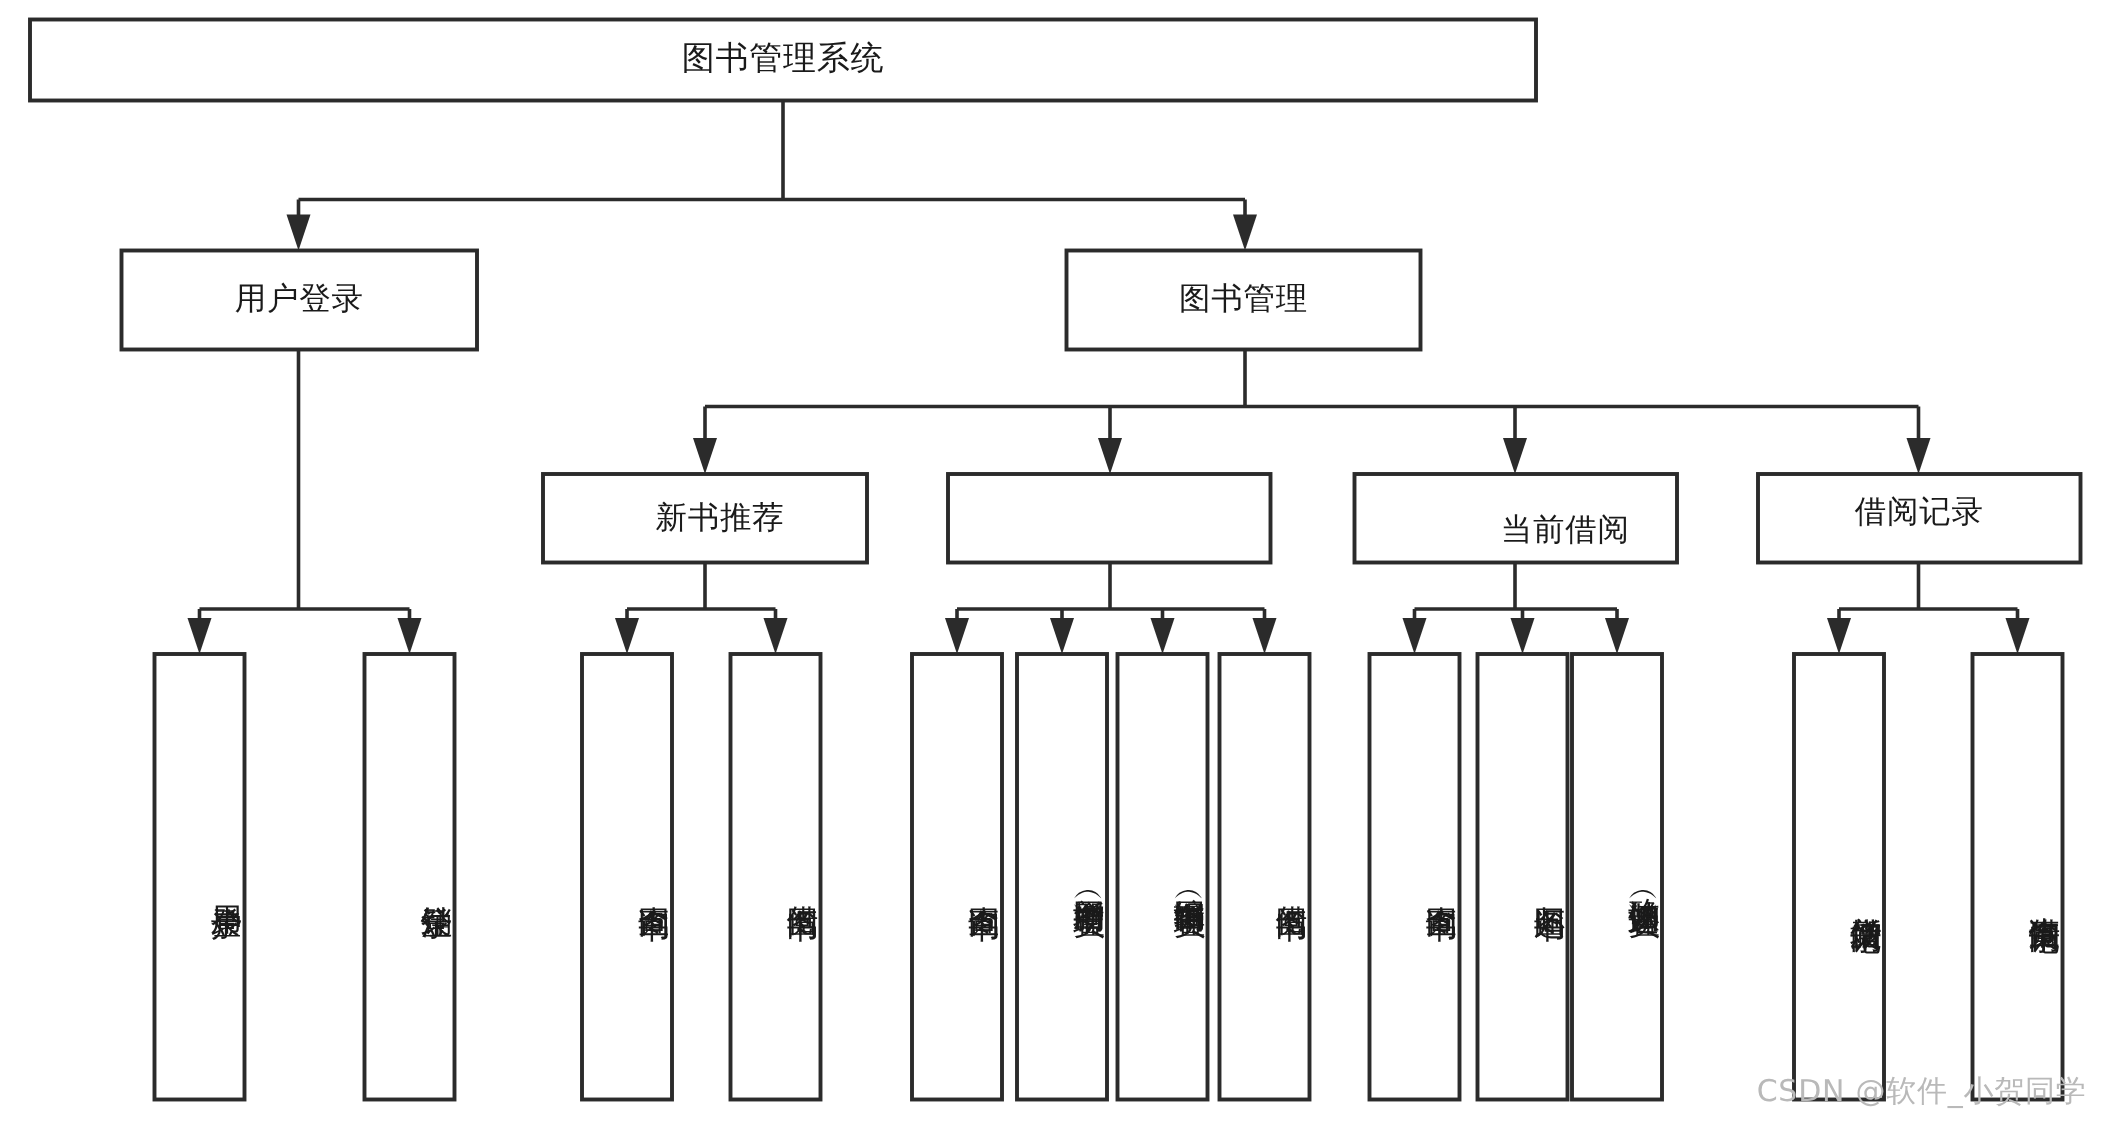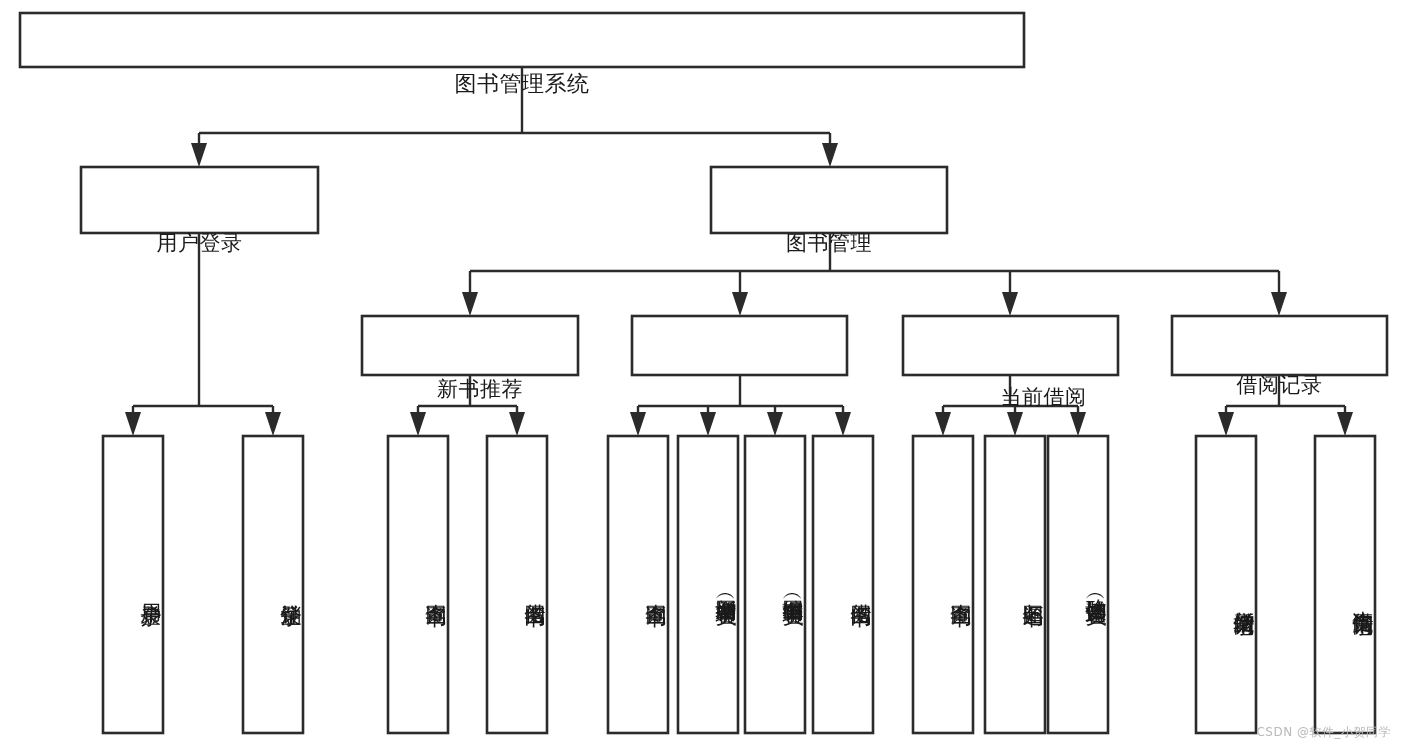--- a/index.html
+++ b/index.html
@@ -49,40 +49,39 @@
     color: #1a1a1a;
     font-family: "DejaVu Sans", "Liberation Sans", sans-serif;
     pointer-events: none;
     box-sizing: border-box;
   }
   .node-label.horizontal {
     font-size: 21px;
     line-height: 1.1;
     letter-spacing: 0.5px;
     white-space: nowrap;
-    margin-top: 44px;
   }
   .node-label.horizontal.root {
     font-size: 22px;
   }
   .node-label.vertical {
     writing-mode: vertical-rl;
     text-orientation: upright;
     font-size: 21px;
     line-height: 1.22;
     letter-spacing: 1px;
     align-items: flex-start;
     justify-content: center;
     padding-top: 8px;
   }
   .watermark {
     position: absolute;
     right: 14px;
     bottom: 6px;
-    font-size: 12px;
+    font-size: 20px;
     color: #b9b9b9;
     letter-spacing: 0.5px;
     font-family: "DejaVu Sans", "Liberation Sans", sans-serif;
     white-space: nowrap;
   }
 </style>
 </head>
 <body>
 
 <div id="diagram-root">

